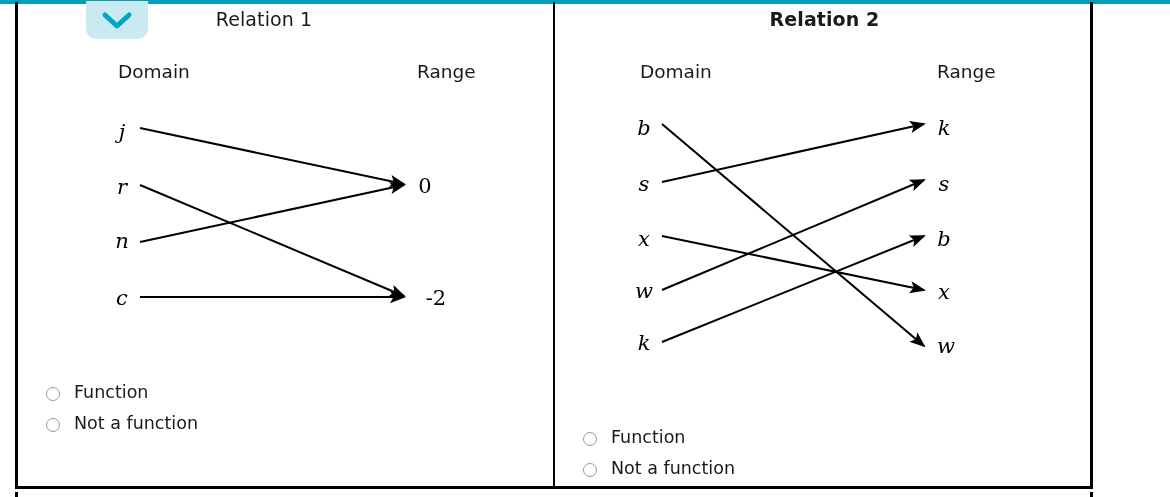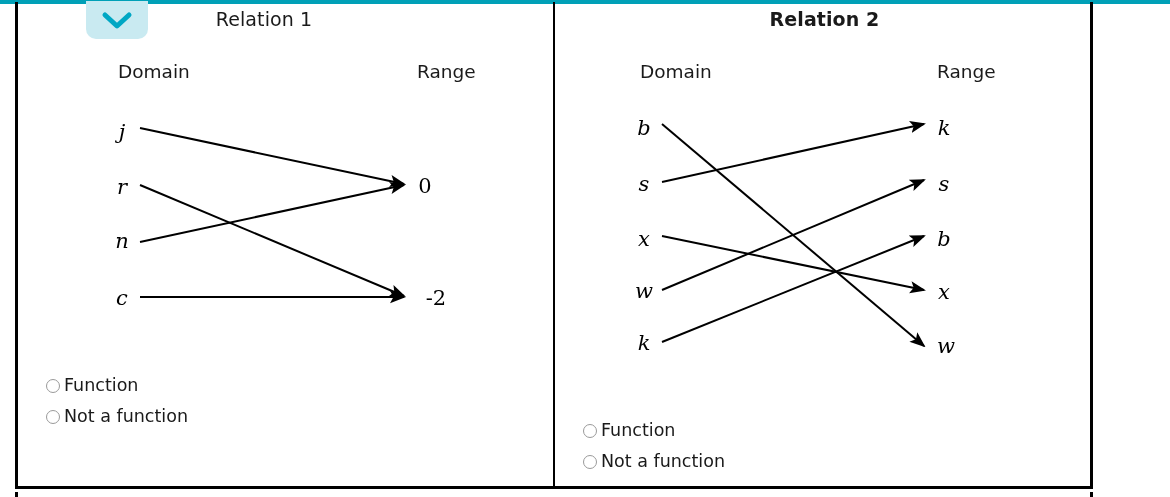--- a/index.html
+++ b/index.html
@@ -130,22 +130,22 @@
   }
 
   
   .choices {
     position: absolute;
     font-size: 17.5px;
     color: #1a1a1a;
   }
   .choice {
     display: flex;
-    align-items: center;
-    gap: 4px;
+    align-items: flex-end;
+    gap: 14px;
     height: 31px;
     cursor: pointer;
   }
   .radio {
     width: 14px;
     height: 14px;
     border: 1.6px solid #9a9a9a;
     border-radius: 50%;
     background: #ffffff;
     flex: 0 0 auto;

